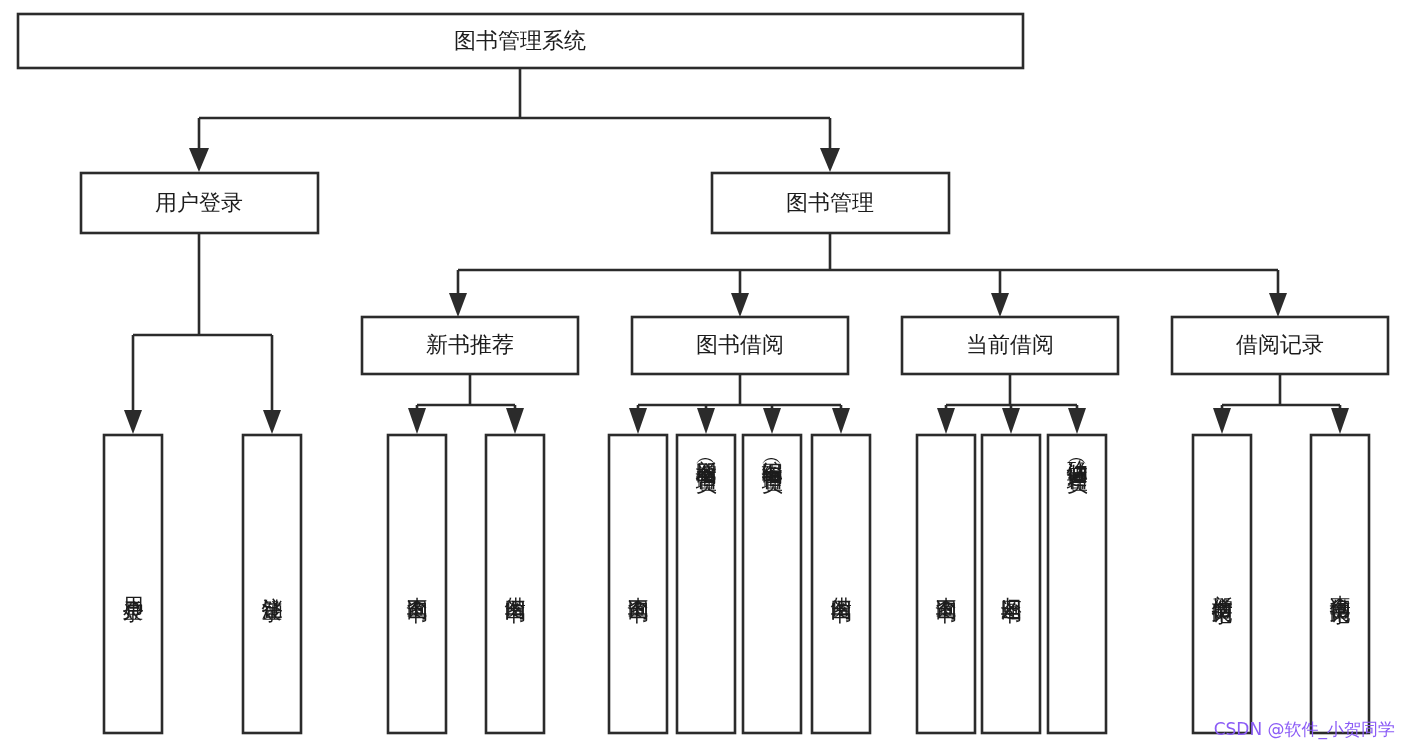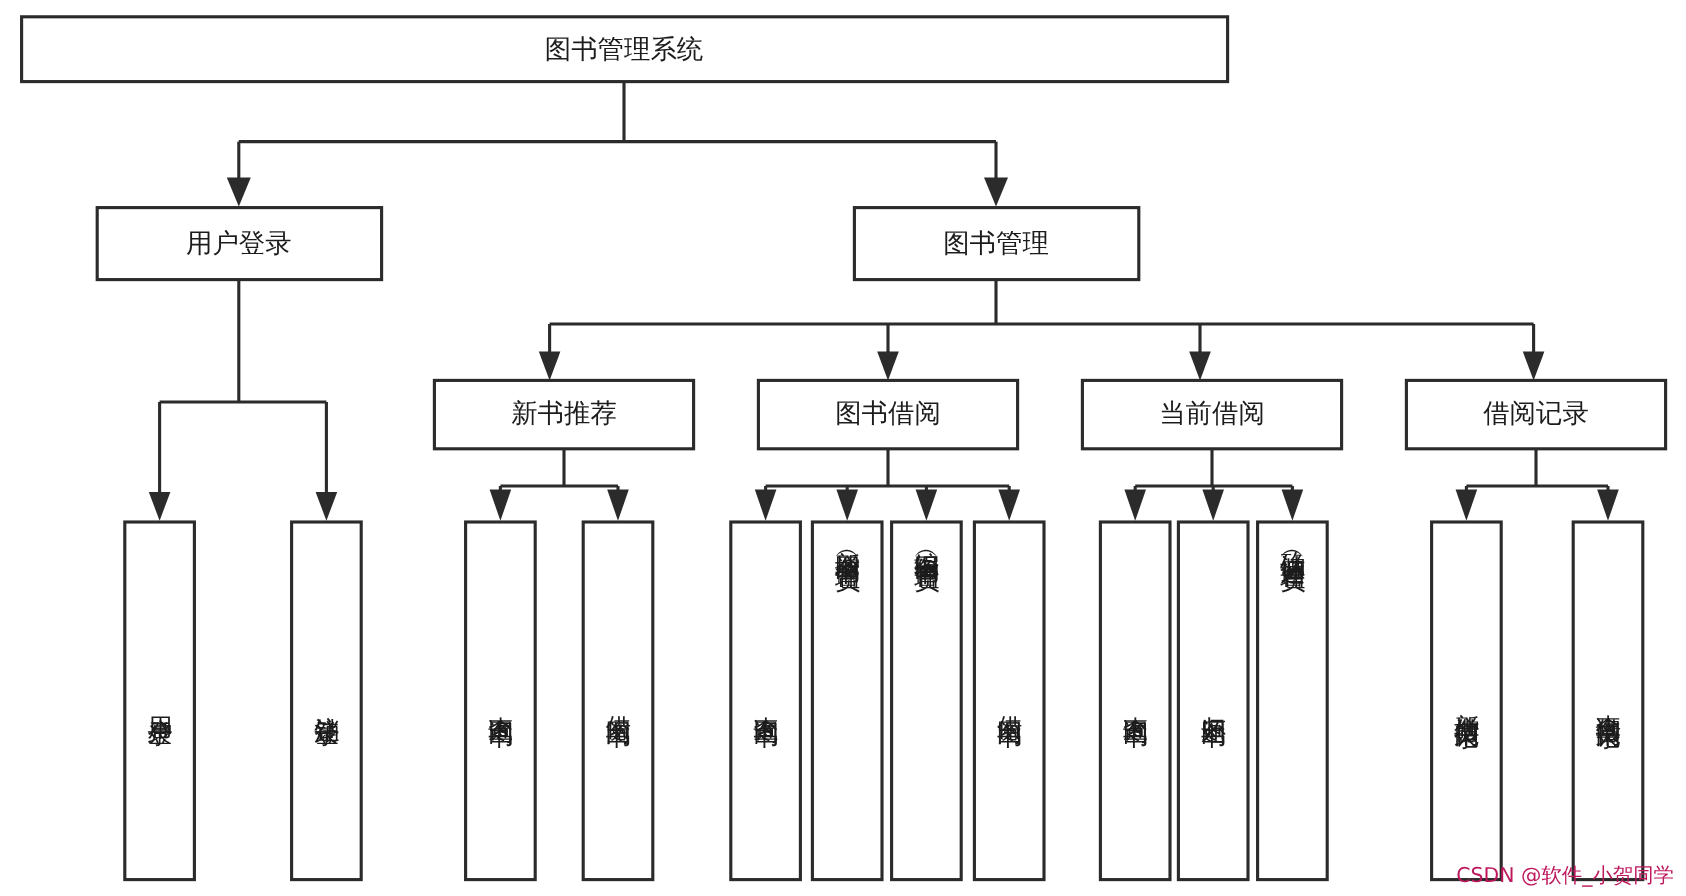--- a/index.html
+++ b/index.html
@@ -65,21 +65,21 @@
     letter-spacing: 2px;
     white-space: nowrap;
     text-align: center;
   }
   .watermark {
     position: absolute;
     right: 10px;
     bottom: 6px;
     font-family: "DejaVu Sans", "Liberation Sans", sans-serif;
     font-size: 17px;
-    color: #be185d;
+    color: #8b5cf6;
     white-space: nowrap;
   }
 </style>
 </head>
 <body>
 
 <div id="diagram-root">
 
   <svg class="diagram-canvas" viewBox="0 0 1405 747" xmlns="http://www.w3.org/2000/svg">
 

